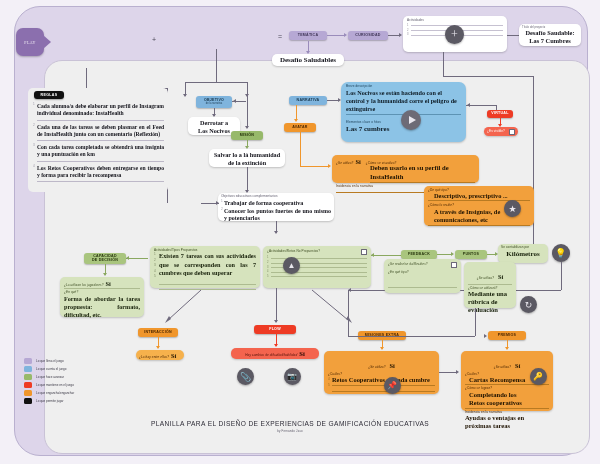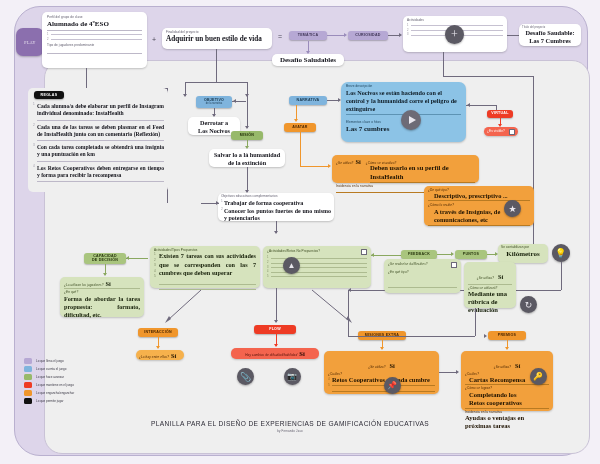--- a/index.html
+++ b/index.html
@@ -125,48 +125,23 @@
 
 <div id="canvas">
 
   <div class="frame"></div>
   <div class="inner-frame"></div>
 
   <div class="play-badge">
     <span>PLAY</span>
   </div>
 
-  <div class="card c-white" style="left:42px;top:12px;width:105px;height:56px;">
-    <div style="padding:4px 5px 0 5px;">
-      <div class="micro">Perfil del grupo de clase</div>
-      <div class="bigser" style="font-size:7px;margin-top:.5px;">Alumnado de 4ºESO</div>
-      <div class="rule" style="margin-top:1px;"></div>
-      <div class="lines5">
-        <div class="l">
-            <span class="n">1</span>
-            <span class="r"></span>
-          </div>
-        <div class="l">
-            <span class="n">2</span>
-            <span class="r"></span>
-          </div>
-      </div>
-      <div class="micro" style="margin-top:3px;">Tipo de jugadores predominante</div>
-      <div class="rule" style="margin-top:5px;"></div>
-    </div>
-  </div>
 
   <div style="position:absolute;left:152px;top:36px;font-family:'Liberation Sans',sans-serif;font-size:7px;color:#4a4756;">+</div>
 
-  <div class="card c-white" style="left:162px;top:28px;width:110px;height:21px;">
-    <div style="padding:2.5px 4px;">
-      <div class="micro">Finalidad del proyecto</div>
-      <div class="bigser" style="font-size:7.2px;margin-top:.5px;">Adquirir un buen estilo de vida</div>
-    </div>
-  </div>
 
   <div style="position:absolute;left:278px;top:33px;font-family:'Liberation Sans',sans-serif;font-size:7px;color:#4a4756;">=</div>
 
   <div class="chip chip-purple" style="left:289px;top:31px;width:38px;height:9px;">
     <span>TEMÁTICA</span>
   </div>
 
   <div class="ln v purple" style="left:308px;top:41px;height:11px;"></div>
   <div class="arrow ar-d purple" style="left:306px;top:51px;"></div>
 

